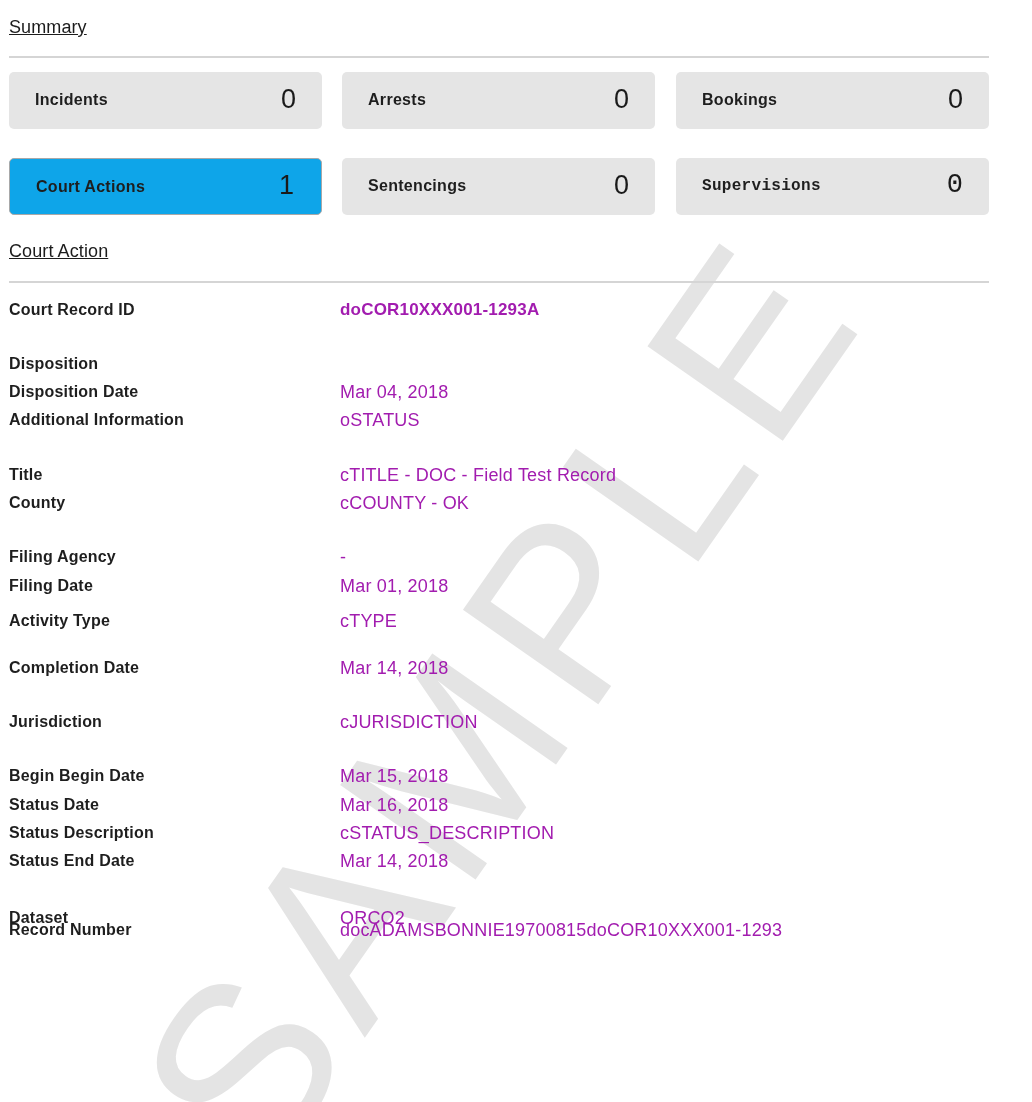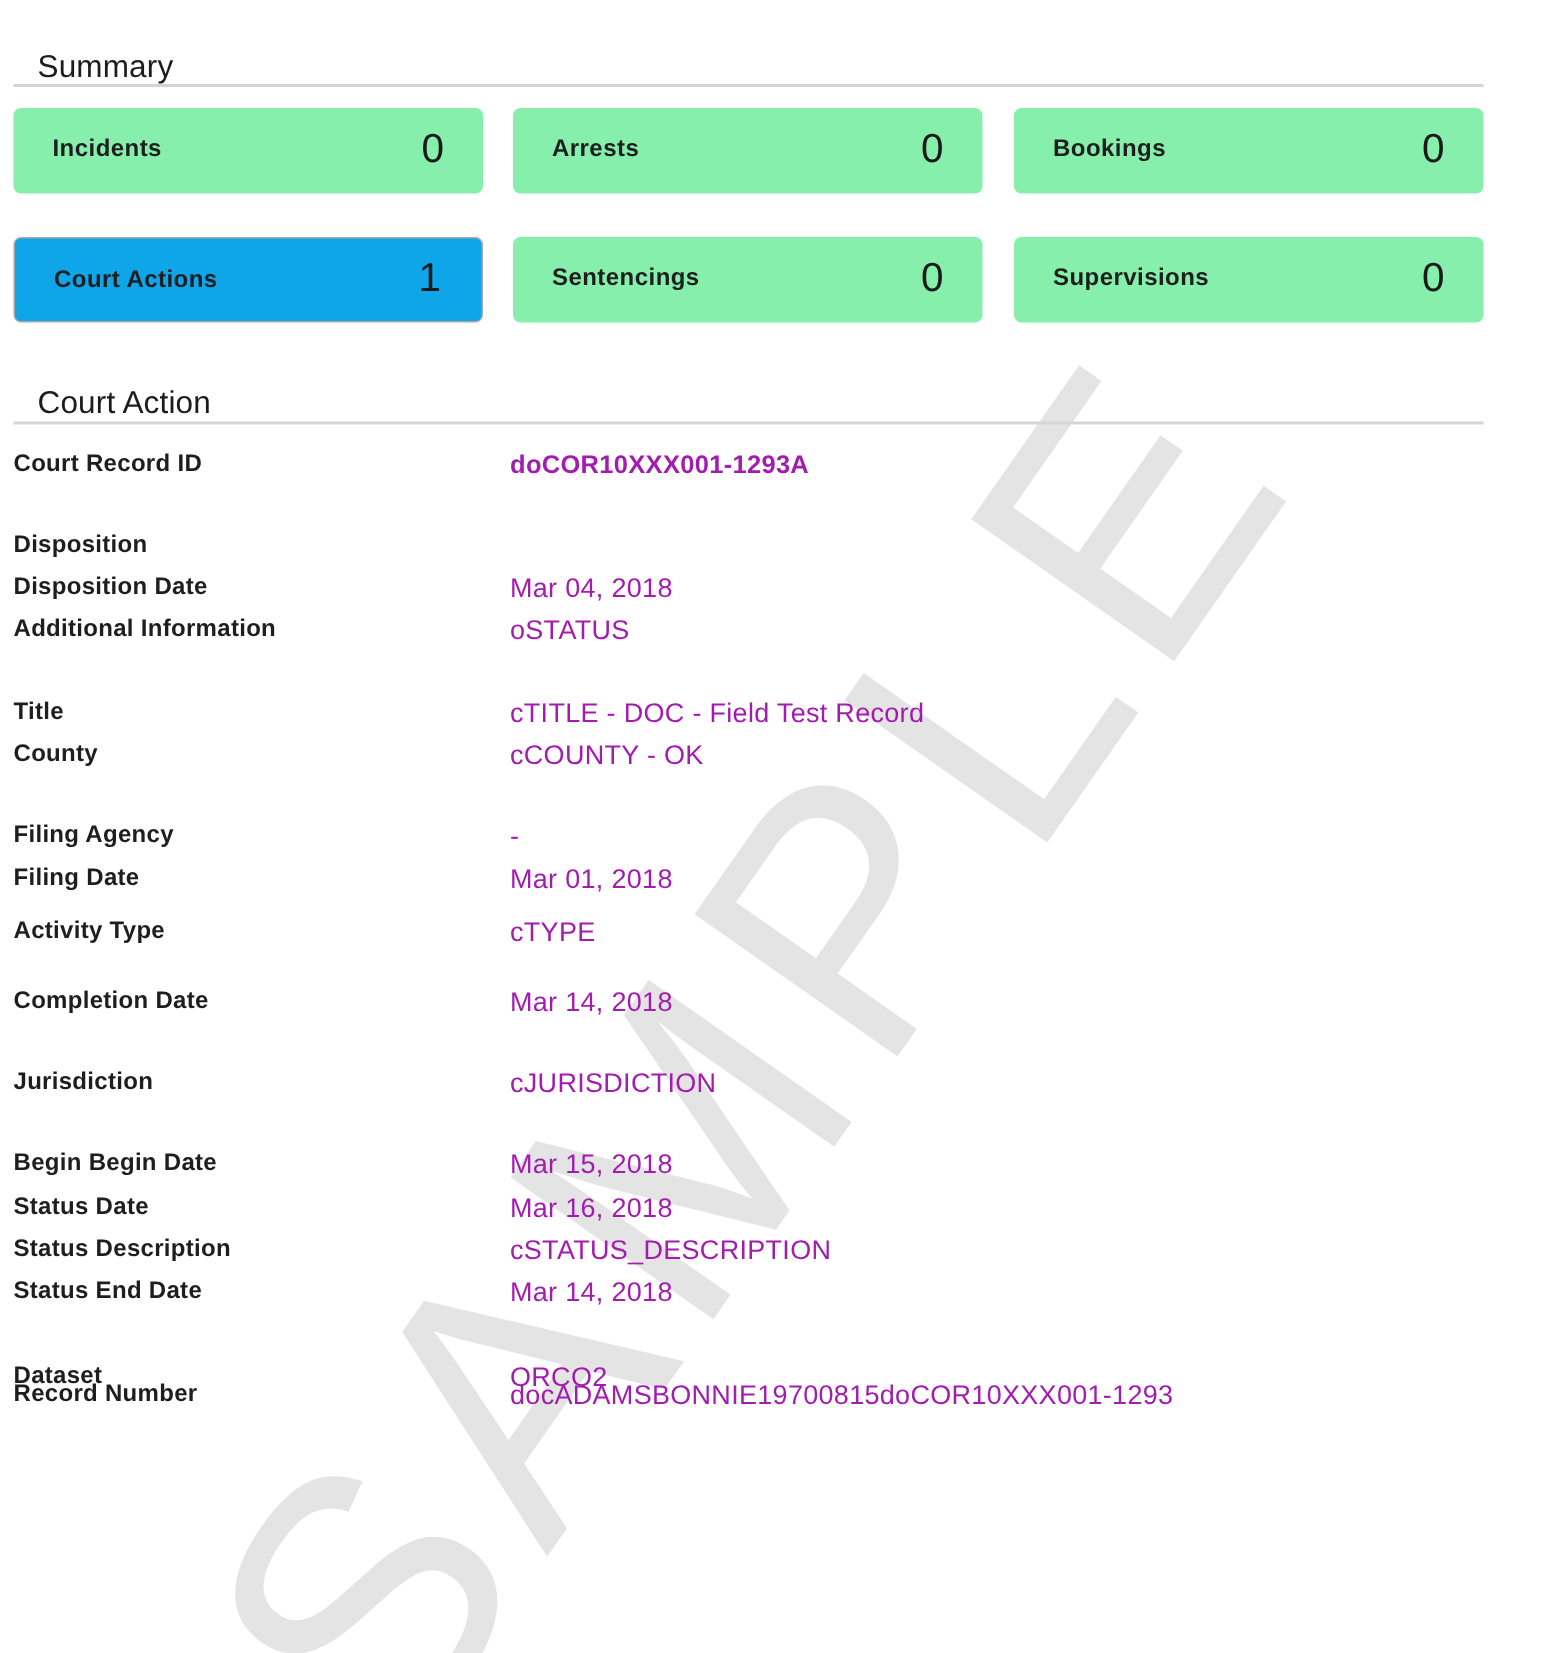--- a/index.html
+++ b/index.html
@@ -15,25 +15,26 @@
       font-family: "Liberation Sans", "DejaVu Sans", sans-serif;
       color: #1a1a1a;
     }
     .page {
       position: absolute;
       left: 9px;
       top: 0;
       width: 980px;
     }
     .section-title {
-      font-size: 21px;
+      font-size: 18px;
       font-weight: normal;
       color: #1c1c1c;
-      margin: 16px;
+      margin: 0;
       letter-spacing: 0.1px;
+      text-decoration: underline;
     }
     .summary-title {
       position: absolute;
       top: 17px;
       left: 0;
     }
     .rule {
       position: absolute;
       left: 0;
       width: 980px;
@@ -46,21 +47,21 @@
     .cards {
       position: absolute;
       top: 72px;
       left: 0;
       width: 980px;
     }
     .card {
       position: absolute;
       width: 313px;
       height: 57px;
-      background: #86efac;
+      background: #e5e5e5;
       border-radius: 5px;
       box-sizing: border-box;
       cursor: pointer;
     }
     .card.active {
       background: #0ea5e9;
       border: 1px solid #a8a8a8;
     }
     .card .card-label {
       position: absolute;
@@ -164,21 +165,21 @@
       <span class="card-count">0</span>
     </div>
     <div class="card active" style="left:0; top:86px;">
       <span class="card-label">Court Actions</span>
       <span class="card-count">1</span>
     </div>
     <div class="card" style="left:333px; top:86px;">
       <span class="card-label">Sentencings</span>
       <span class="card-count">0</span>
     </div>
-    <div class="card" style="left:667px; top:86px;">
+    <div class="card" style="left:667px; top:86px;font-family:Liberation Mono, monospace;">
       <span class="card-label">Supervisions</span>
       <span class="card-count">0</span>
     </div>
   </div>
 
   <h2 class="section-title court-title">Court Action</h2>
   <div class="rule rule-2"></div>
 
   <div class="fields">
     <div class="field" style="top:301px;">

